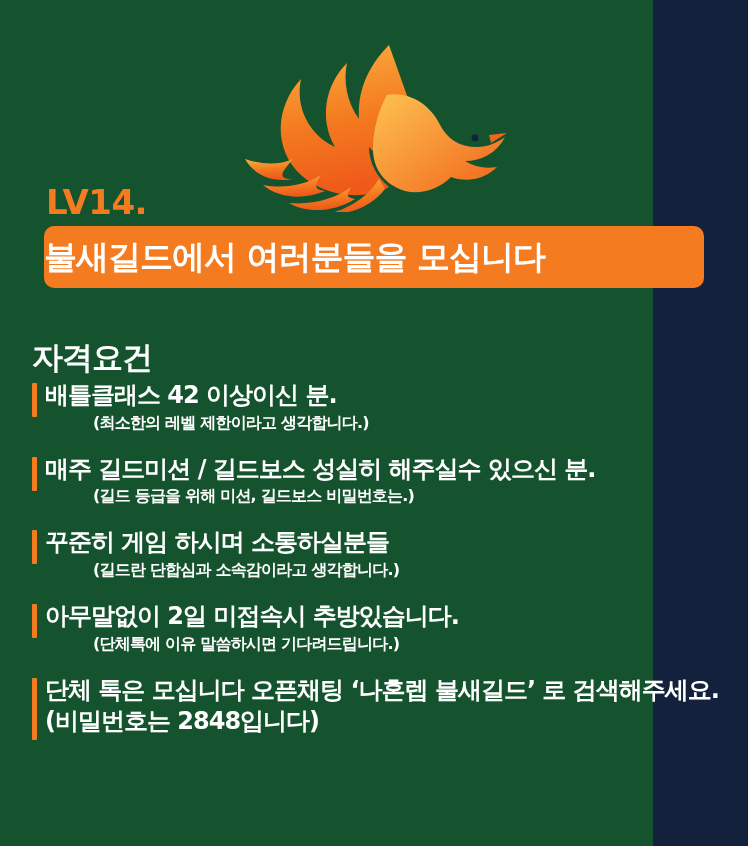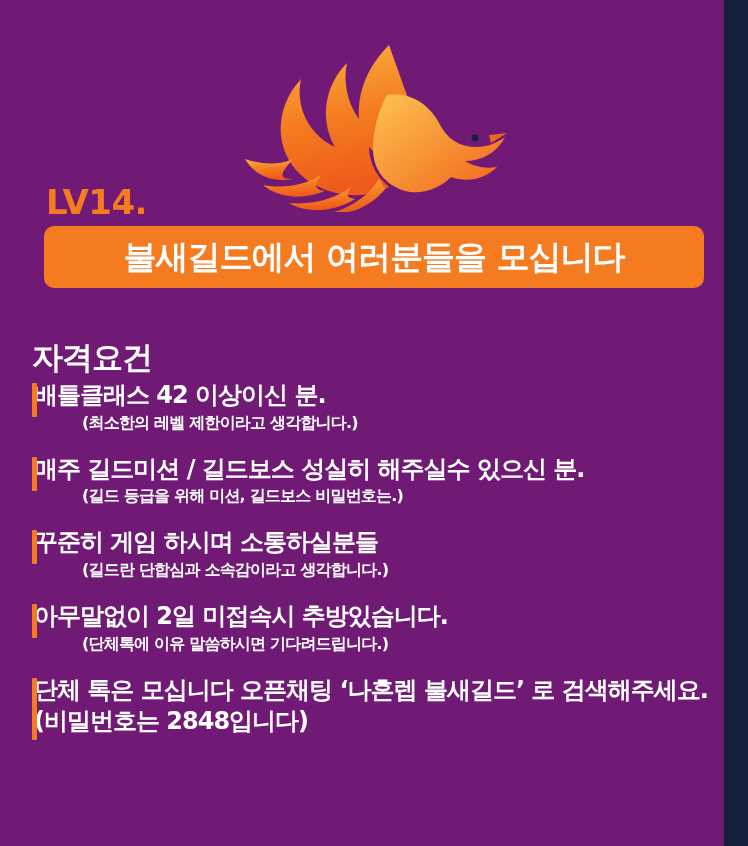--- a/index.html
+++ b/index.html
@@ -9,23 +9,23 @@
   body {
     width: 748px;
     height: 846px;
     background: #14213d;
     font-family: "Liberation Sans", sans-serif;
     overflow: hidden;
     position: relative;
   }
   .poster {
     position: relative;
-    width: 724px;
+    width: 653px;
     height: 846px;
-    background: #701a75;
+    background: #14532d;
     box-sizing: border-box;
   }
 
   
   .emblem {
     position: absolute;
     top: 34px;
     left: 0;
     width: 748px;
     height: 180px;
@@ -53,21 +53,21 @@
   .headline-banner {
     position: absolute;
     left: 44px;
     top: 226px;
     width: 660px;
     height: 62px;
     background: #f47b20;
     border-radius: 10px;
     display: flex;
     align-items: center;
-    justify-content: center;
+    justify-content: flex-start;
     box-sizing: border-box;
   }
   .headline-text {
     color: #ffffff;
     font-size: 33px;
     font-weight: bold;
     letter-spacing: -1px;
     white-space: nowrap;
     font-family: "DejaVu Sans", sans-serif;
   }
@@ -87,21 +87,21 @@
 
   
   .req-list {
     position: absolute;
     left: 32px;
     top: 380px;
     width: 690px;
   }
   .req-item {
     position: relative;
-    padding-left: 2px;
+    padding-left: 13px;
     margin-bottom: 21px;
   }
   .req-item::before {
     content: "";
     position: absolute;
     left: 0;
     top: 3px;
     width: 5px;
     height: 34px;
     background: #f47b20;

